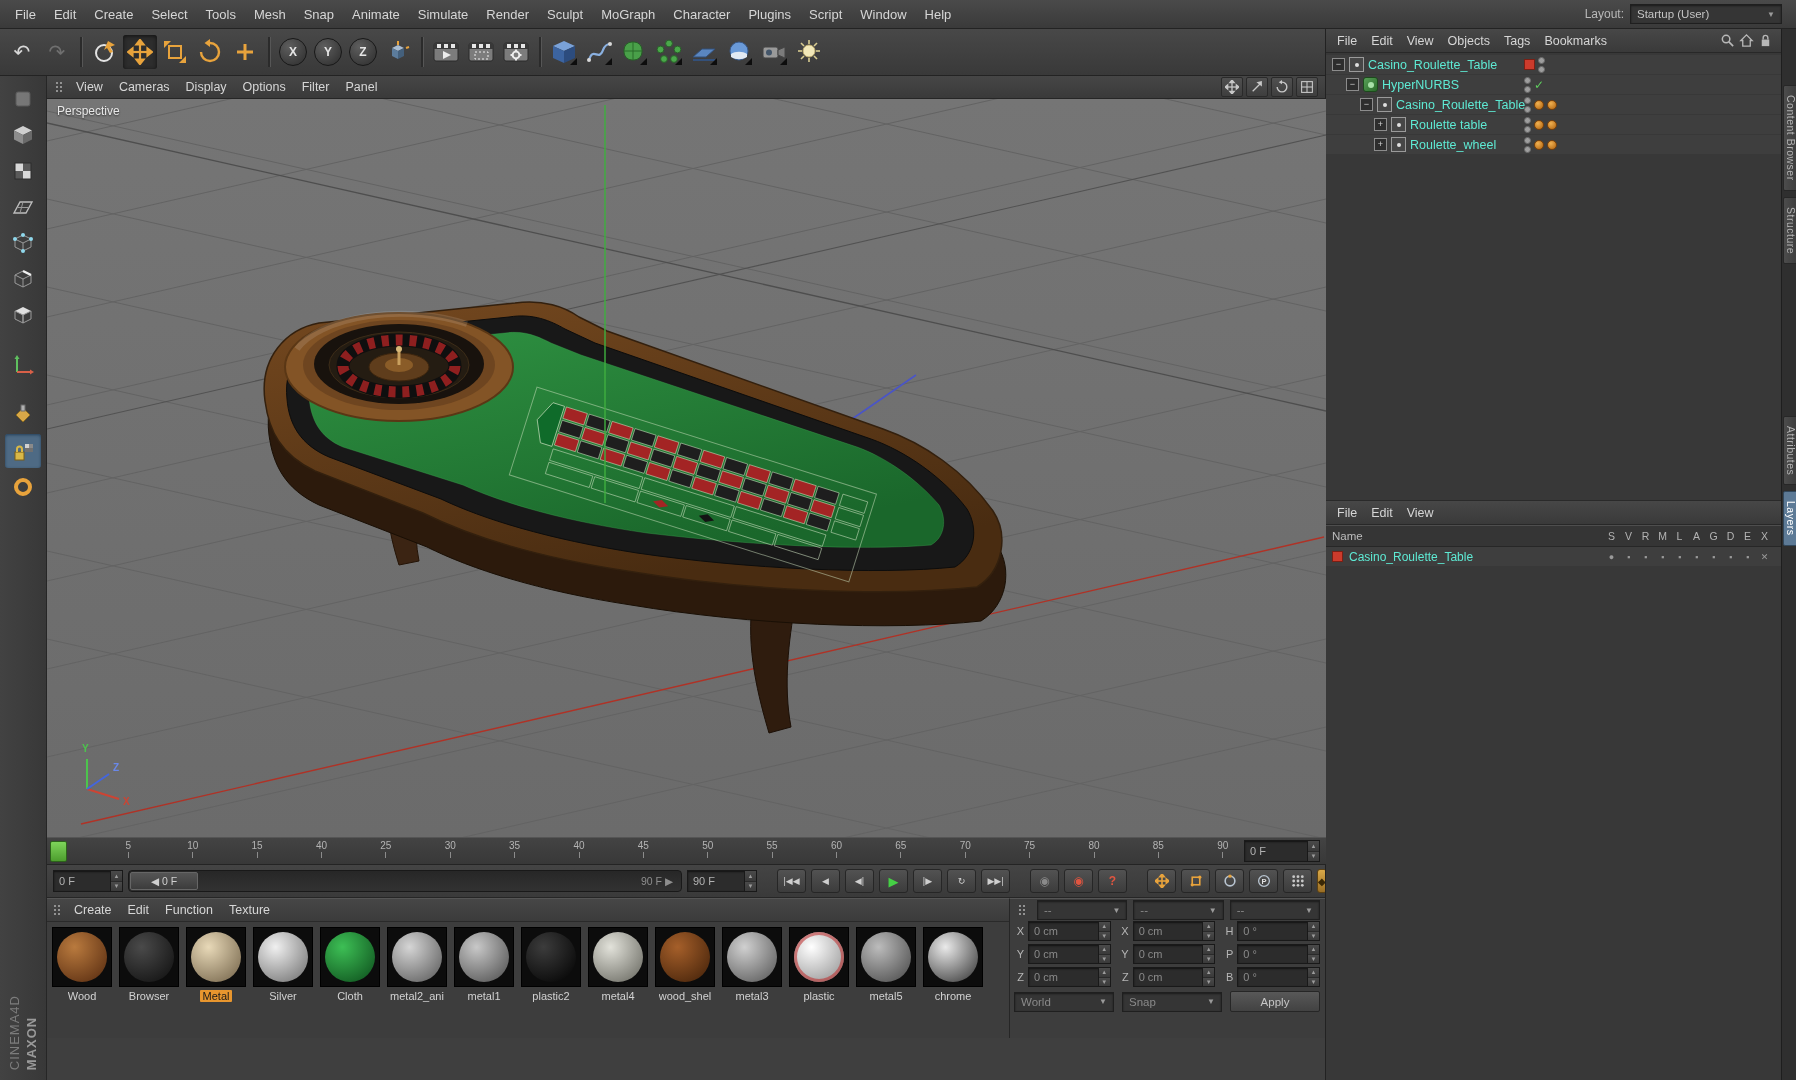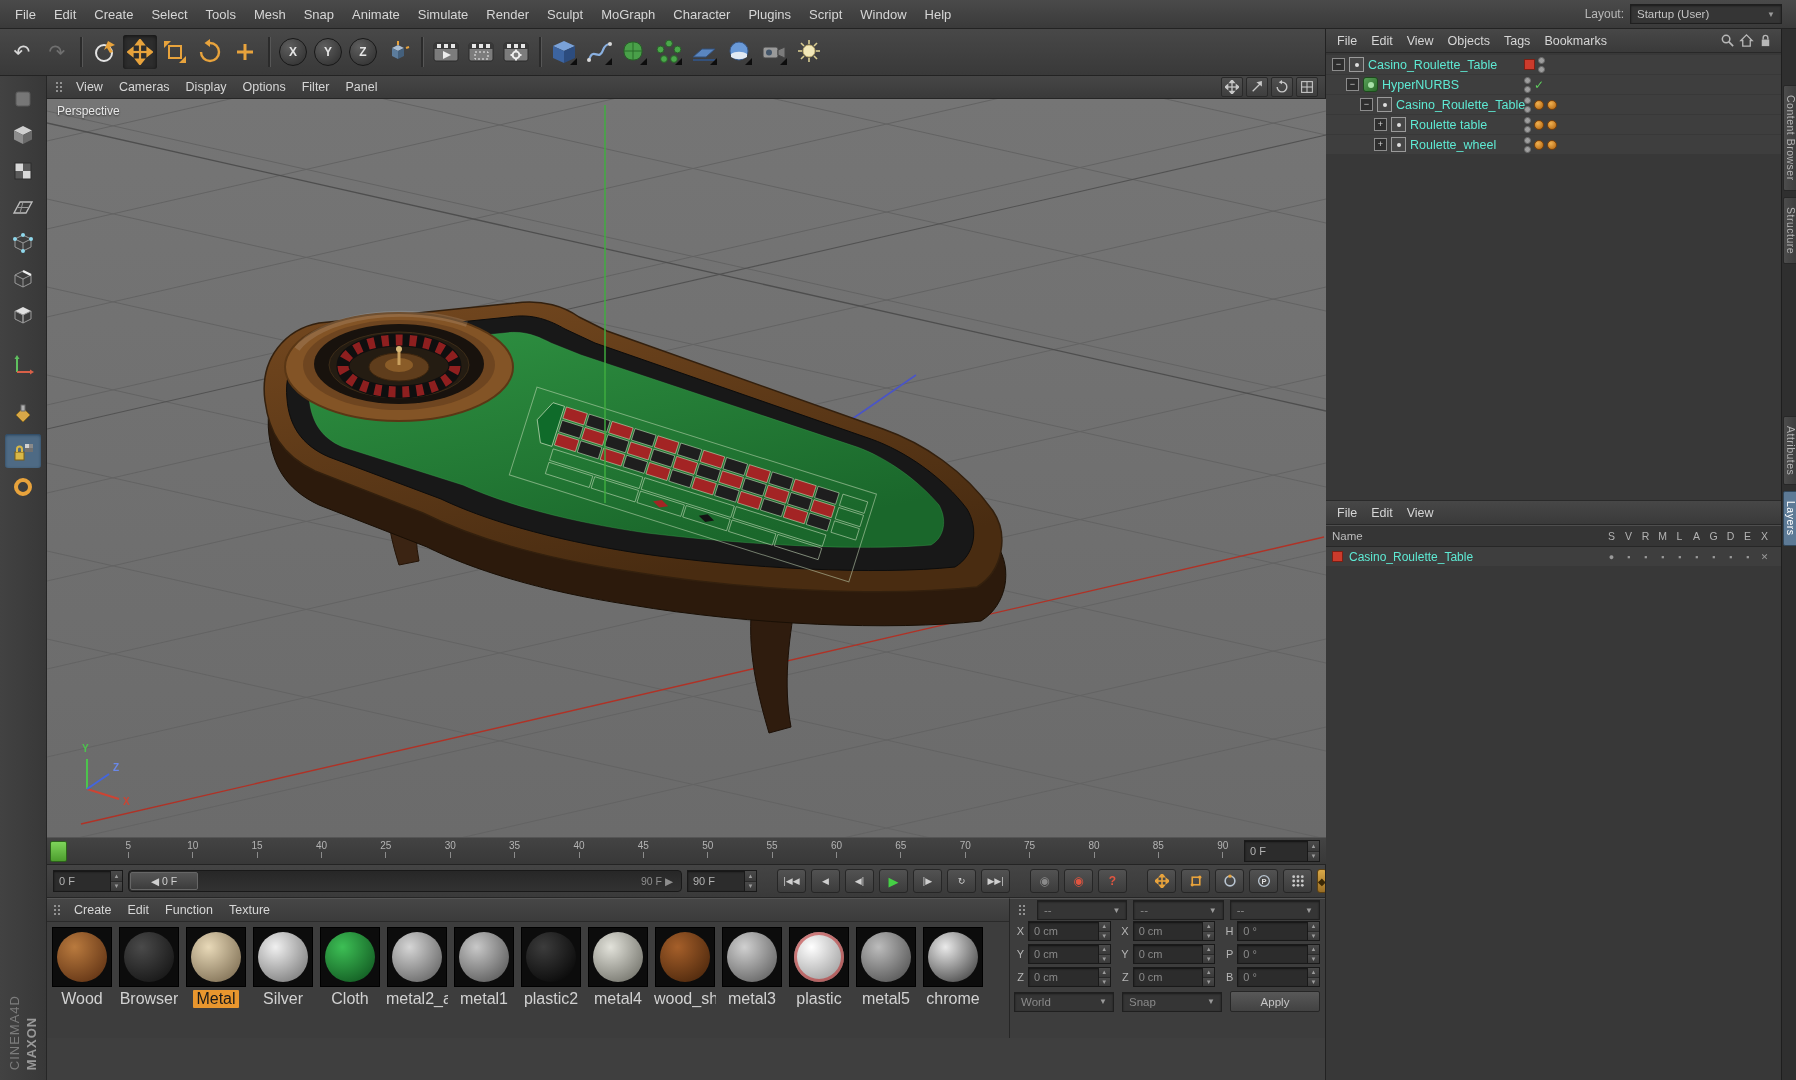--- a/index.html
+++ b/index.html
@@ -91,21 +91,21 @@
   
   .bottom-row{height:140px;display:flex;flex:0 0 auto;}
   .materials-panel{width:962px;background:#3d3d3d;border-top:1px solid #555;display:flex;flex-direction:column;flex:0 0 auto;}
   .panel-menu{height:22px;display:flex;align-items:center;background:linear-gradient(#464646,#3b3b3b);border-bottom:1px solid #2a2a2a;padding:0 2px;flex:0 0 auto;}
   .panel-menu .menu-item{font-size:12.5px;padding:2px 8px;}
   .mat-row{display:flex;gap:5px;padding:5px 4px;align-items:flex-start;}
   .mat-tile{width:62px;display:flex;flex-direction:column;align-items:center;}
   .mat-thumb{width:58px;height:58px;background:#0c0c0c;border:1px solid #000;display:flex;align-items:center;justify-content:center;}
   .sphere{width:50px;height:50px;border-radius:50%;}
   .sphere.ring{box-shadow:inset 0 0 0 3px rgba(190,40,40,.55);}
-  .mat-name{margin-top:3px;font-size:16px;color:#d2d2d2;max-width:62px;overflow:hidden;white-space:nowrap;}
+  .mat-name{margin-top:3px;font-size:11px;color:#d2d2d2;max-width:62px;overflow:hidden;white-space:nowrap;}
   .mat-name.selected{background:#e8962e;color:#1a1a1a;padding:0 3px;border-radius:1px;}
 
   .coords-panel{flex:1 1 auto;background:#3d3d3d;border-top:1px solid #555;border-left:1px solid #262626;display:flex;flex-direction:column;padding:0 6px 4px 4px;}
   .coord-head{display:flex;align-items:center;gap:6px;height:22px;}
   .coord-dd{flex:1;color:#8a8a8a;}
   .coord-grid{display:flex;flex-direction:column;gap:3px;}
   .coord-row{display:flex;gap:8px;}
   .coord-cell{flex:1;display:flex;align-items:center;gap:4px;}
   .coord-label{width:10px;text-align:right;font-size:11px;color:#b6b6b6;}
   .coord-cell .numfield{flex:1;height:18px;}

